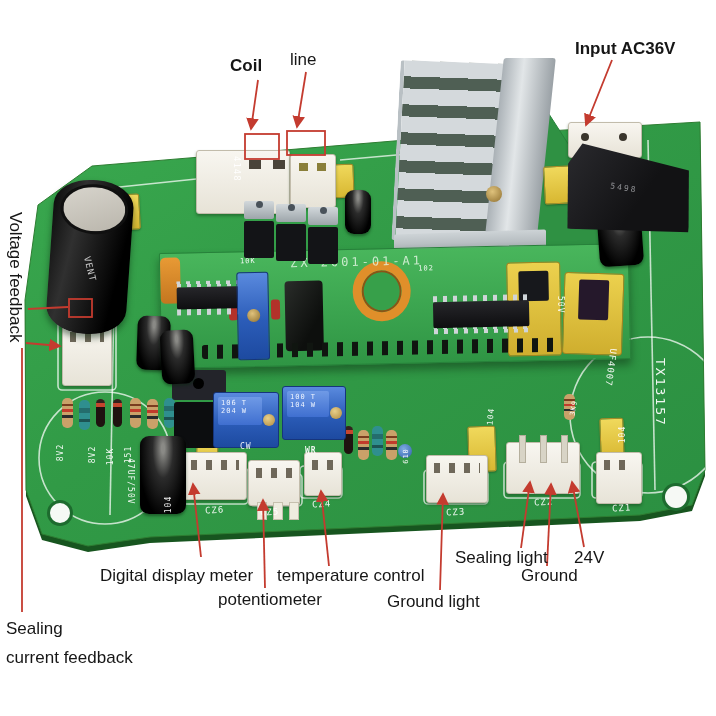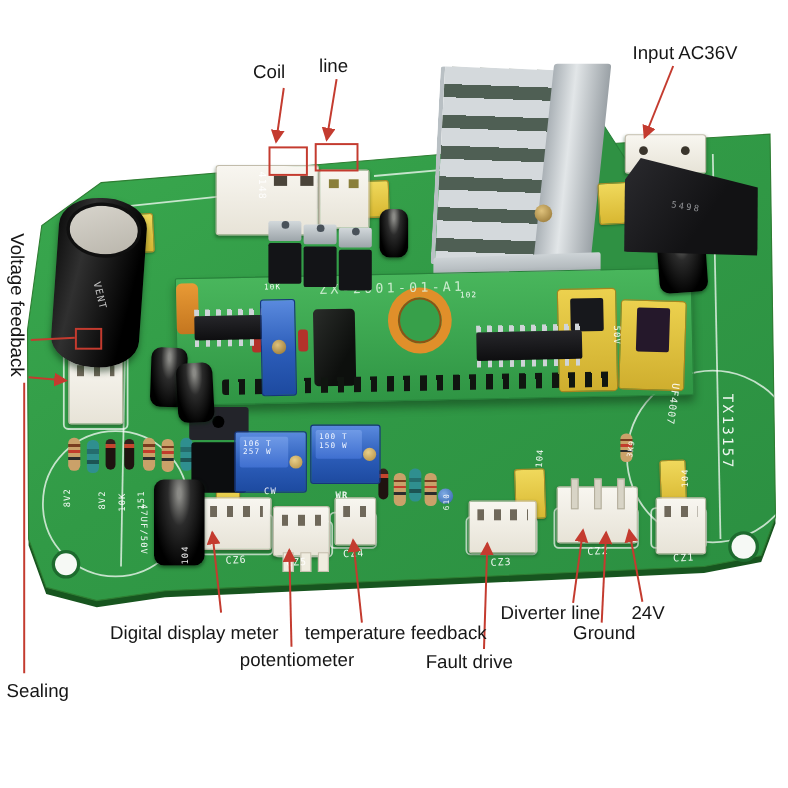--- a/index.html
+++ b/index.html
@@ -204,28 +204,28 @@
 <div class="abs" style="left:172px;top:370px;width:54px;height:80px;z-index:10;">
   <div class="abs" style="left:0;top:0;width:54px;height:30px;background:#23242a;border-radius:3px;">
     <div class="abs" style="left:21px;top:8px;width:11px;height:11px;background:#000;border-radius:50%;"></div>
   </div>
   <div class="abs" style="left:2px;top:32px;width:50px;height:46px;background:#0c0d0f;border-radius:3px;"></div>
 </div>
 
 <div class="trim" style="left:213px;top:392px;width:64px;height:54px;">
   <div class="win">
     <div>106 T</div>
-    <div>257 W</div>
+    <div>204 W</div>
   </div>
   <div class="screw"></div>
 </div>
 <div class="trim" style="left:282px;top:386px;width:62px;height:52px;">
   <div class="win">
     <div>100 T</div>
-    <div>150 W</div>
+    <div>104 W</div>
   </div>
   <div class="screw"></div>
 </div>
 
 <div class="bcap" style="left:140px;top:436px;width:46px;height:78px;"></div>
 <div class="bcap" style="left:598px;top:202px;width:44px;height:64px;transform:rotate(-4deg);"></div>
 <div class="bcap" style="left:137px;top:316px;width:33px;height:54px;transform:rotate(2deg);"></div>
 <div class="bcap" style="left:161px;top:330px;width:33px;height:54px;transform:rotate(-3deg);"></div>
 <div class="bcap" style="left:345px;top:190px;width:26px;height:44px;"></div>
 
@@ -312,26 +312,27 @@
     <line x1="201" y1="557" x2="193" y2="484" marker-end="url(#ah)"></line>
     <line x1="265" y1="588" x2="263" y2="500" marker-end="url(#ah)"></line>
     <line x1="329" y1="566" x2="321" y2="491" marker-end="url(#ah)"></line>
     <line x1="440" y1="590" x2="443" y2="494" marker-end="url(#ah)"></line>
     <line x1="521" y1="548" x2="530" y2="482" marker-end="url(#ah)"></line>
     <line x1="547" y1="566" x2="551" y2="484" marker-end="url(#ah)"></line>
     <line x1="584" y1="547" x2="572" y2="482" marker-end="url(#ah)"></line>
   </g>
 </svg>
 
-<div class="lbl" style="left:230px;top:56px;">Coil</div>
+<div class="lbl" style="left:230px;top:56px;font-weight:bold;">Coil</div>
 <div class="lbl" style="left:290px;top:50px;">line</div>
-<div class="lbl" style="left:575px;top:39px;">Input AC36V</div>
+<div class="lbl" style="left:575px;top:39px;font-weight:bold;">Input AC36V</div>
 <div class="lbl vert" style="left:5px;top:212px;height:150px;">Voltage feedback</div>
 <div class="lbl" style="left:6px;top:619px;">Sealing</div>
+<div class="lbl" style="left:6px;top:648px;">current feedback</div>
 <div class="lbl" style="left:218px;top:590px;">potentiometer</div>
 <div class="lbl" style="left:100px;top:566px;">Digital display meter</div>
-<div class="lbl" style="left:277px;top:566px;">temperature feedback</div>
-<div class="lbl" style="left:387px;top:592px;">Fault drive</div>
-<div class="lbl" style="left:455px;top:548px;">Diverter line</div>
+<div class="lbl" style="left:277px;top:566px;">temperature control</div>
+<div class="lbl" style="left:387px;top:592px;">Ground light</div>
+<div class="lbl" style="left:455px;top:548px;">Sealing light</div>
 <div class="lbl" style="left:521px;top:566px;">Ground</div>
 <div class="lbl" style="left:574px;top:548px;">24V</div>
 
 </div>
 
 </body></html>

